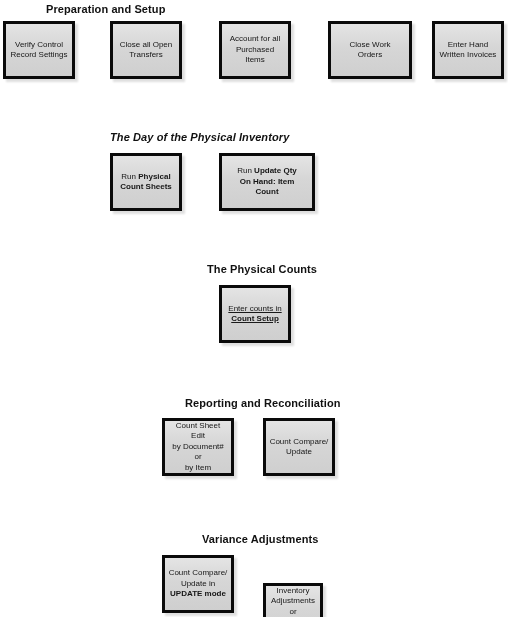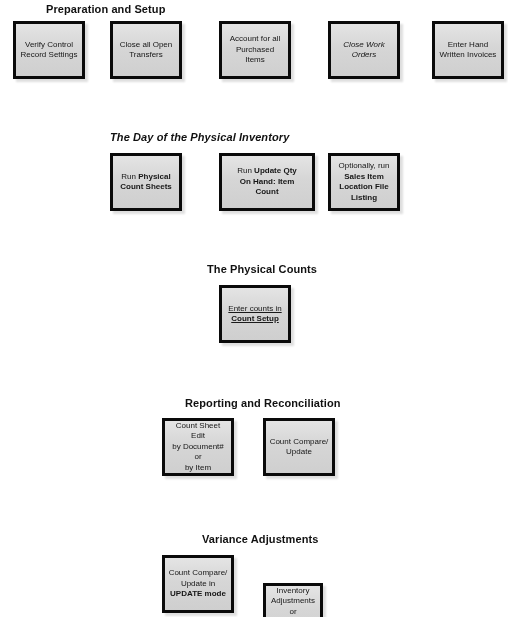--- a/index.html
+++ b/index.html
@@ -55,53 +55,50 @@
     font-weight: bold;
   }
 </style>
 </head>
 <body>
 
 <div id="diagram">
 
   <div class="section-heading" style="left:2px; top:3px;margin-left:44px;">Preparation and Setup</div>
 
-  <div class="node" style="left:3px; top:21px; width:72px; height:58px;margin-left:10px;">
+  <div class="node" style="left:3px; top:21px; width:72px; height:58px;">
     <span class="node-label">Verify Control<br>Record Settings</span>
   </div>
 
   <div class="node" style="left:110px; top:21px; width:72px; height:58px;">
     <span class="node-label">Close all Open<br>Transfers</span>
   </div>
 
   <div class="node" style="left:219px; top:21px; width:72px; height:58px;">
     <span class="node-label">Account for all<br>Purchased Items</span>
   </div>
 
-  <div class="node" style="left:328px; top:21px; width:72px; height:58px;font-style:italic;">
+  <div class="node" style="left:328px; top:21px; width:84px; height:58px;">
     <span class="node-label">Close Work<br>Orders</span>
   </div>
 
   <div class="node" style="left:432px; top:21px; width:72px; height:58px;">
     <span class="node-label">Enter Hand<br>Written Invoices</span>
   </div>
 
   <div class="section-heading" style="left:110px; top:131px;font-style:italic;">The Day of the Physical Inventory</div>
 
   <div class="node" style="left:110px; top:153px; width:72px; height:58px;">
     <span class="node-label">Run <b>Physical<br>Count Sheets</b></span>
   </div>
 
   <div class="node" style="left:219px; top:153px; width:96px; height:58px;">
     <span class="node-label">Run <b>Update Qty<br>On Hand: Item<br>Count</b></span>
   </div>
 
-  <div class="node" style="left:328px; top:153px; width:72px; height:58px;">
-    <span class="node-label">Optionally, run<br><b>Sales Item<br>Location File<br>Listing</b></span>
-  </div>
 
   <div class="section-heading" style="left:207px; top:263px;">The Physical Counts</div>
 
   <div class="node" style="left:219px; top:285px; width:72px; height:58px;text-decoration:underline;">
     <span class="node-label">Enter counts in<br><b>Count Setup</b></span>
   </div>
 
   <div class="section-heading" style="left:185px; top:397px;">Reporting and Reconciliation</div>
 
   <div class="node" style="left:162px; top:418px; width:72px; height:58px;">

